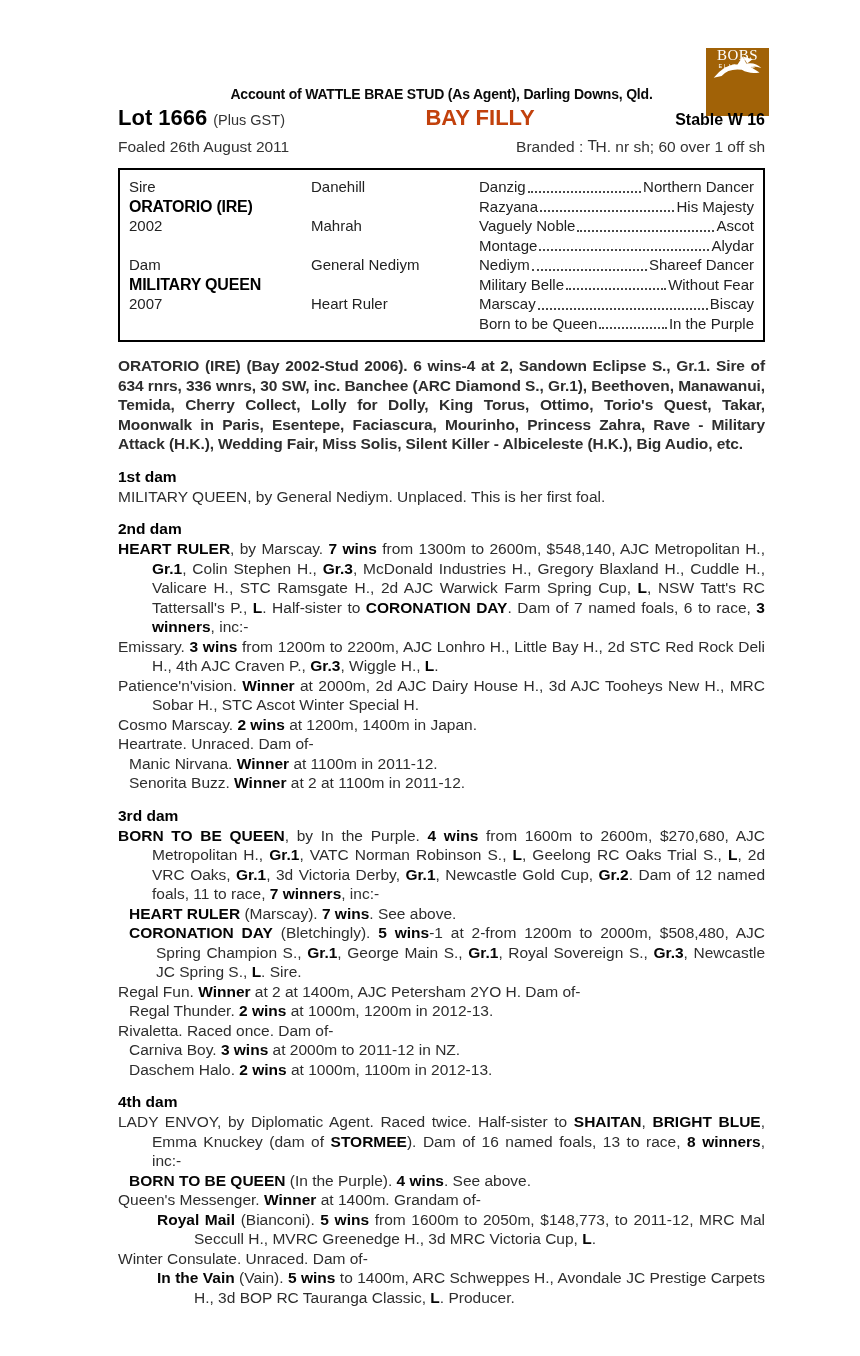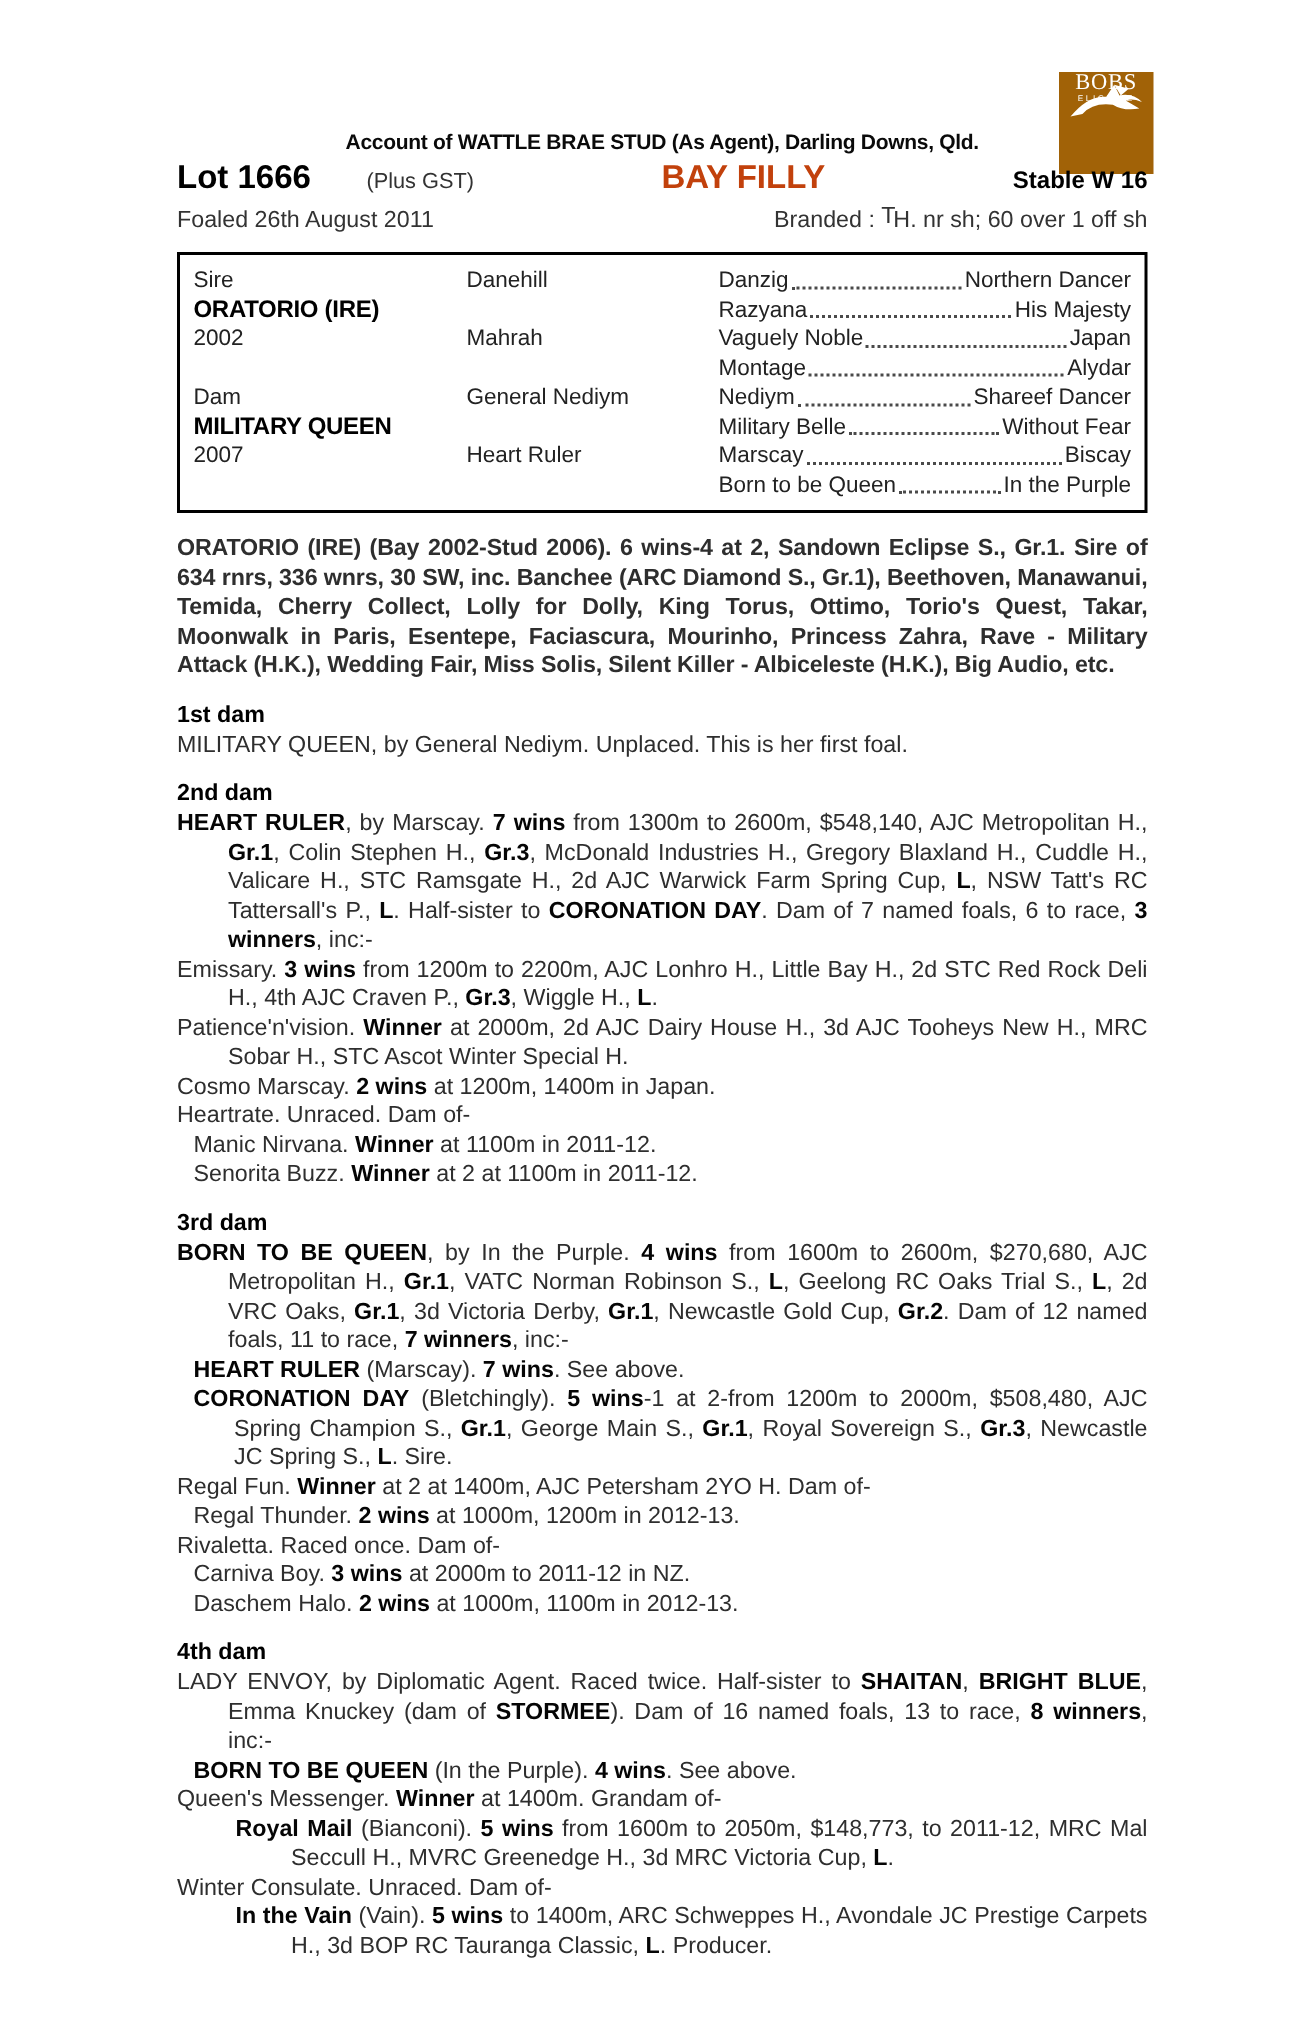--- a/index.html
+++ b/index.html
@@ -2,21 +2,21 @@
 <html><head>
 <meta charset="utf-8">
 <style>
   html,body{margin:0;padding:0;background:#fff;}
   .page{position:relative;width:860px;height:1356px;background:#fff;overflow:hidden;
         font-family:"Liberation Sans",sans-serif;color:#222;}
   .content{position:absolute;left:118px;top:0;width:647px;}
 
   .account{margin-top:86px;text-align:center;font-weight:700;font-size:14px;
            color:#0a0a0a;letter-spacing:-0.2px;}
-  .lotrow{display:flex;align-items:baseline;margin-top:3px;gap:31px;}
+  .lotrow{display:flex;align-items:baseline;margin-top:3px;}
   .lot{font-size:22px;font-weight:700;color:#000;white-space:nowrap;}
   .gst{font-size:14.5px;color:#333;margin-left:6px;white-space:nowrap;}
   .title{flex:1;text-align:center;font-size:22px;font-weight:700;color:#c2410c;}
   .stable{font-size:16px;font-weight:700;color:#000;white-space:nowrap;}
   .foalrow{display:flex;justify-content:space-between;margin-top:7px;font-size:15.5px;color:#333;}
   .brand-t{display:inline-block;transform:translateY(-2.5px);letter-spacing:-1.5px;}
   .brand-h{letter-spacing:0;}
 
   .pedbox{margin-top:12px;border:2px solid #000;padding:7px 9px;font-size:15px;color:#222;}
   .pedrow{display:flex;height:19.5px;line-height:19.5px;}
@@ -94,21 +94,21 @@
               <span class="leader"></span>
               <span class="pp">His Majesty</span>
             </div>
           </div>
           <div class="pedrow">
             <div class="pc1">2002</div>
             <div class="pc2">Mahrah</div>
             <div class="pc3">
               <span class="pn">Vaguely Noble</span>
               <span class="leader"></span>
-              <span class="pp">Japan</span>
+              <span class="pp">Ascot</span>
             </div>
           </div>
           <div class="pedrow">
             <div class="pc1"></div>
             <div class="pc2"></div>
             <div class="pc3">
               <span class="pn">Montage</span>
               <span class="leader"></span>
               <span class="pp">Alydar</span>
             </div>

